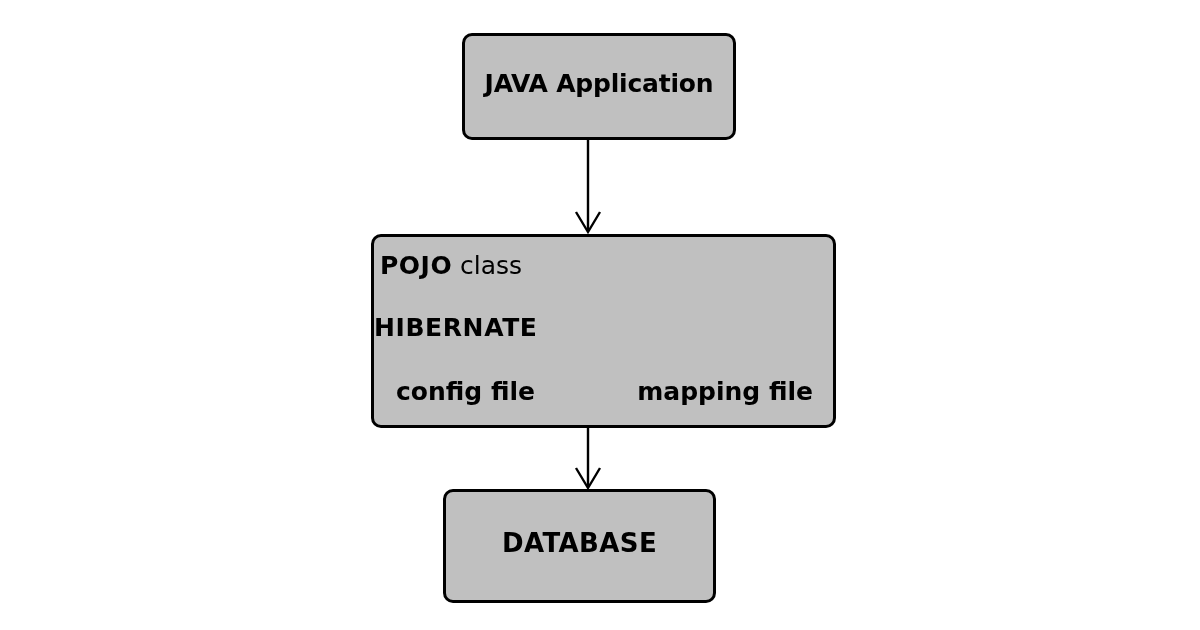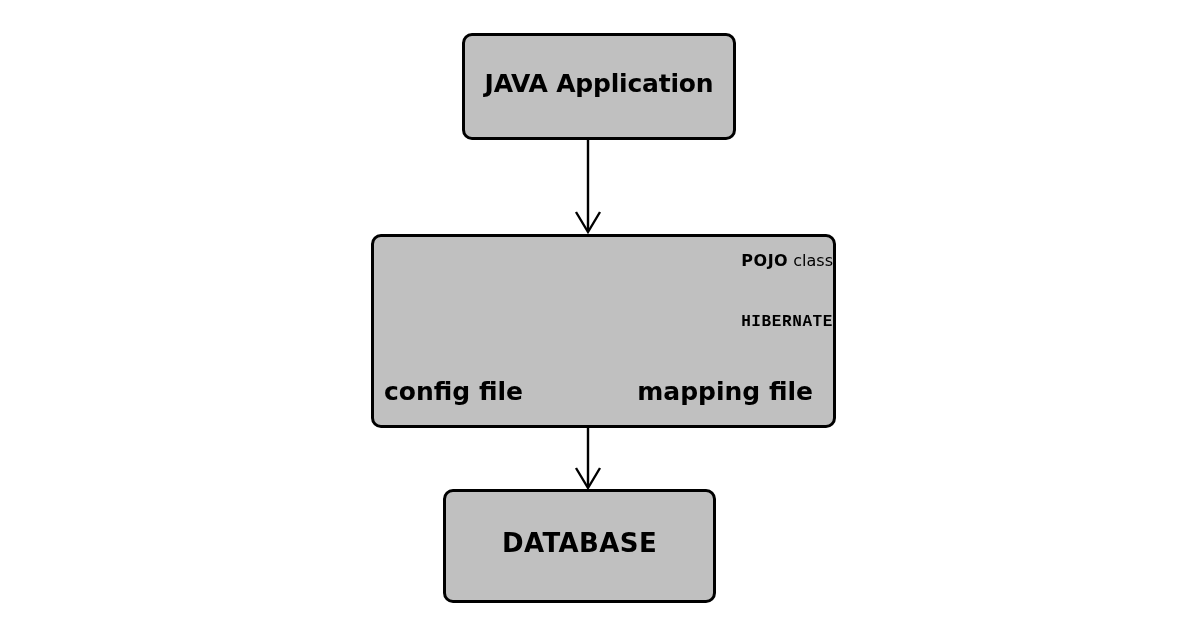--- a/index.html
+++ b/index.html
@@ -51,54 +51,53 @@
     left: 371px;
     top: 234px;
     width: 465px;
     height: 194px;
   }
   #node-hibernate .row-pojo {
     position: absolute;
     left: 6px;
     right: 0;
     top: 14px;
-    text-align: right;
-    font-size: 16px;
+    text-align: left;
+    font-size: 25px;
     white-space: pre;
   }
   #node-hibernate .row-pojo .strong {
     font-weight: bold;
     letter-spacing: 0.5px;
   }
   #node-hibernate .row-pojo .plain {
     font-weight: normal;
   }
   #node-hibernate .row-hibernate {
     position: absolute;
     left: 0;
     right: 0;
     top: 76px;
-    text-align: right;
-    font-size: 16px;
+    text-align: left;
+    font-size: 25px;
     font-weight: bold;
     letter-spacing: 0.6px;
-    font-family: Liberation Mono, monospace;
   }
   #node-hibernate .row-files {
     position: absolute;
     left: 8px;
     right: 8px;
     top: 140px;
     display: flex;
     justify-content: space-between;
     font-size: 25px;
     font-weight: bold;
   }
   #node-hibernate .row-files .file-config {
-    margin-left: 2px;
+    margin-left: 14px;
   }
   #node-hibernate .row-files .file-mapping {
     margin-right: 12px;
   }
   
   #node-database {
     left: 443px;
     top: 489px;
     width: 273px;
     height: 114px;

